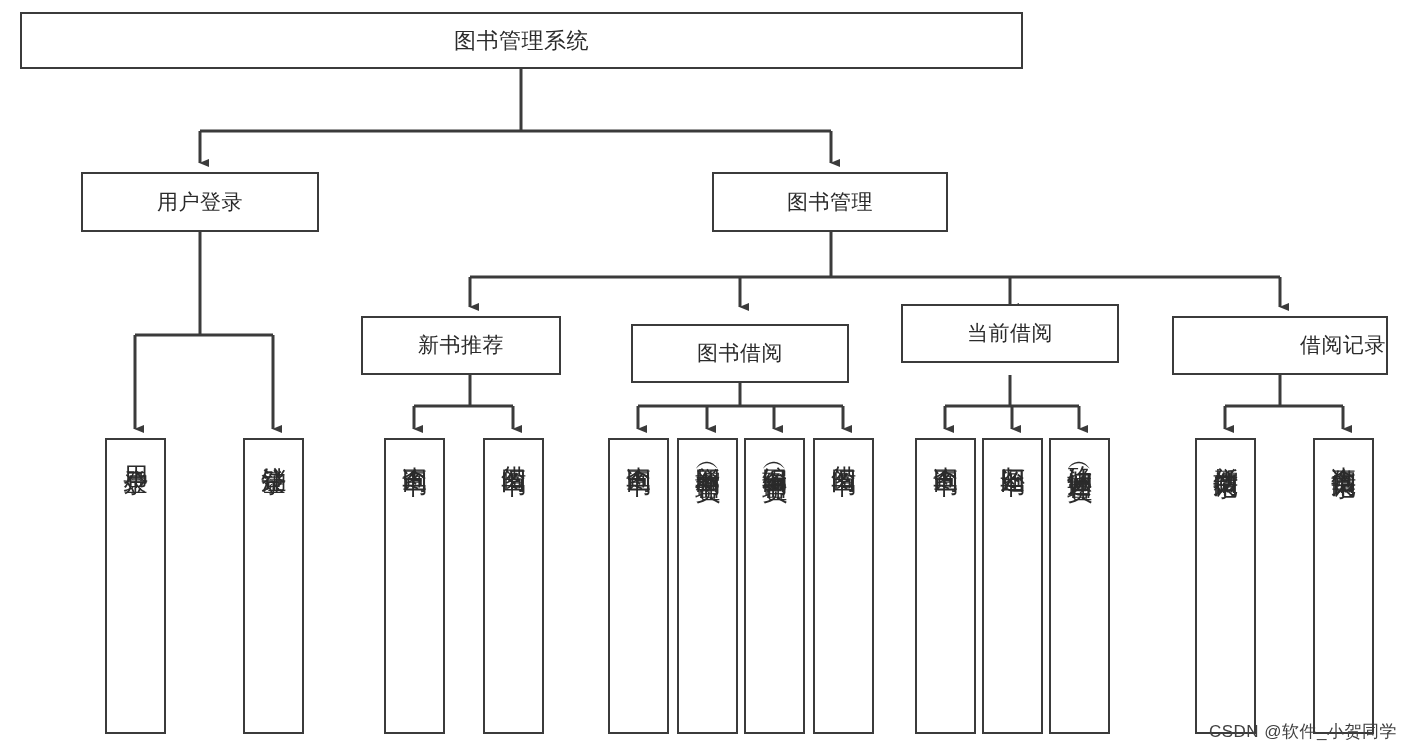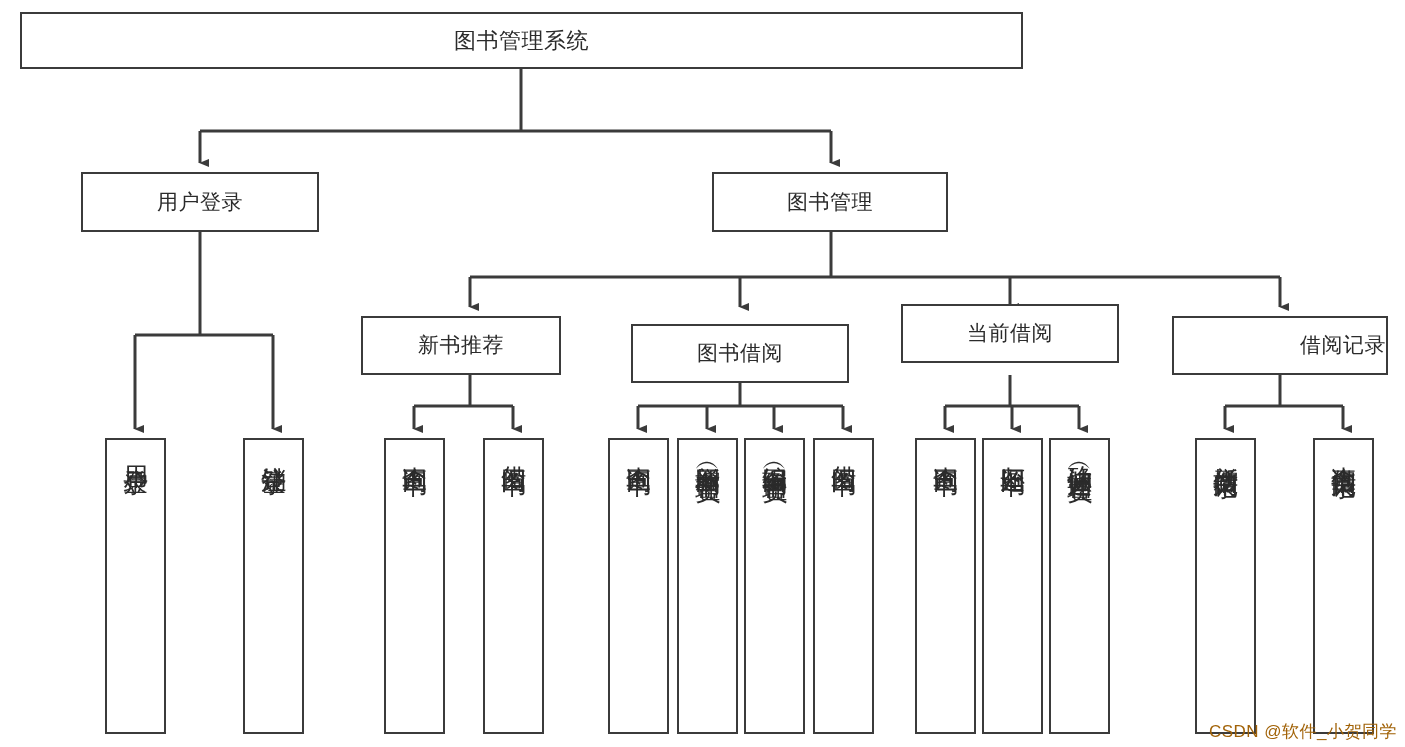--- a/index.html
+++ b/index.html
@@ -73,21 +73,21 @@
     align-items:center;
     justify-content:flex-start;
   }
   .leaf.mid .lbl{align-items:center;}
 
   
   #watermark{
     position:absolute;
     right:8px;bottom:4px;
     font-size:17px;
-    color:#a16207;
+    color:#404040;
     letter-spacing:0.5px;
     z-index:5;
     white-space:nowrap;
   }
 </style>
 </head>
 <body>
 
 <div id="canvas">
 

